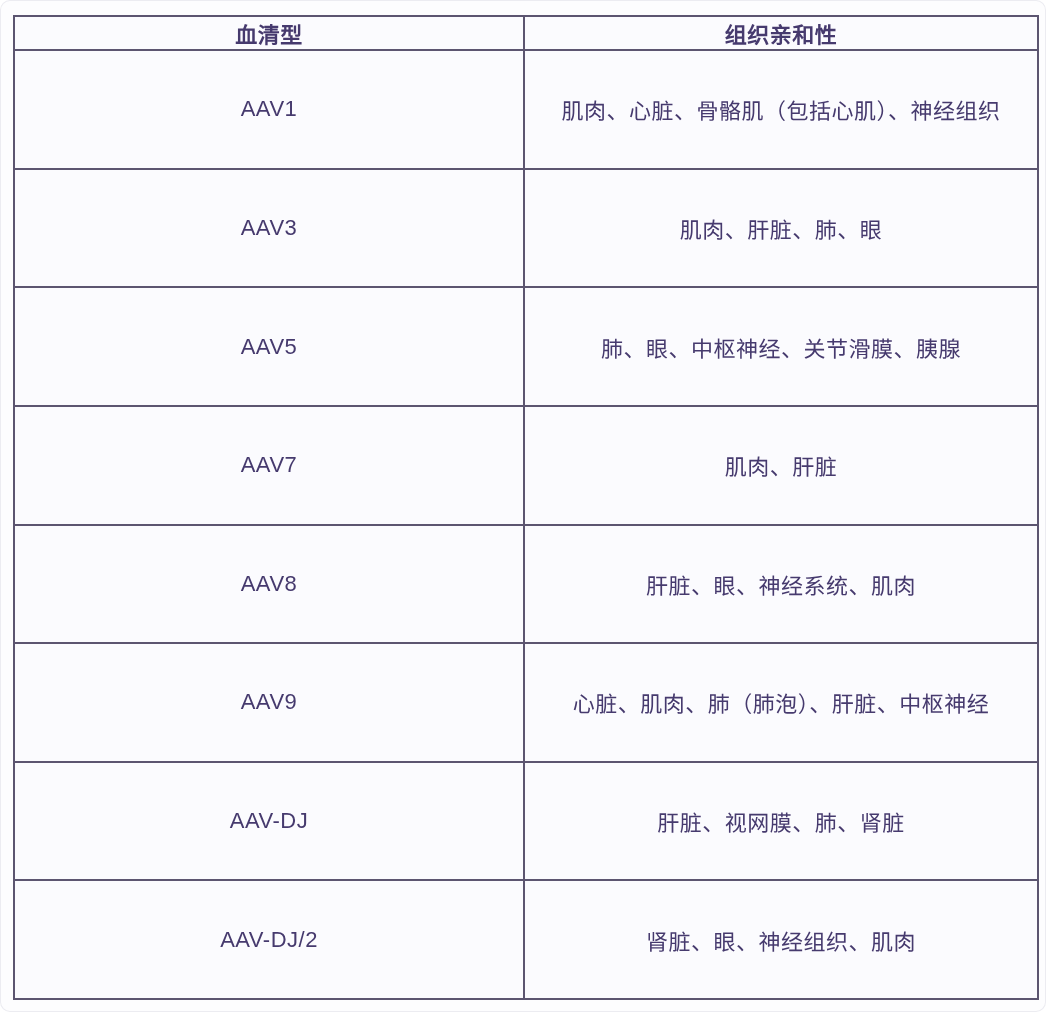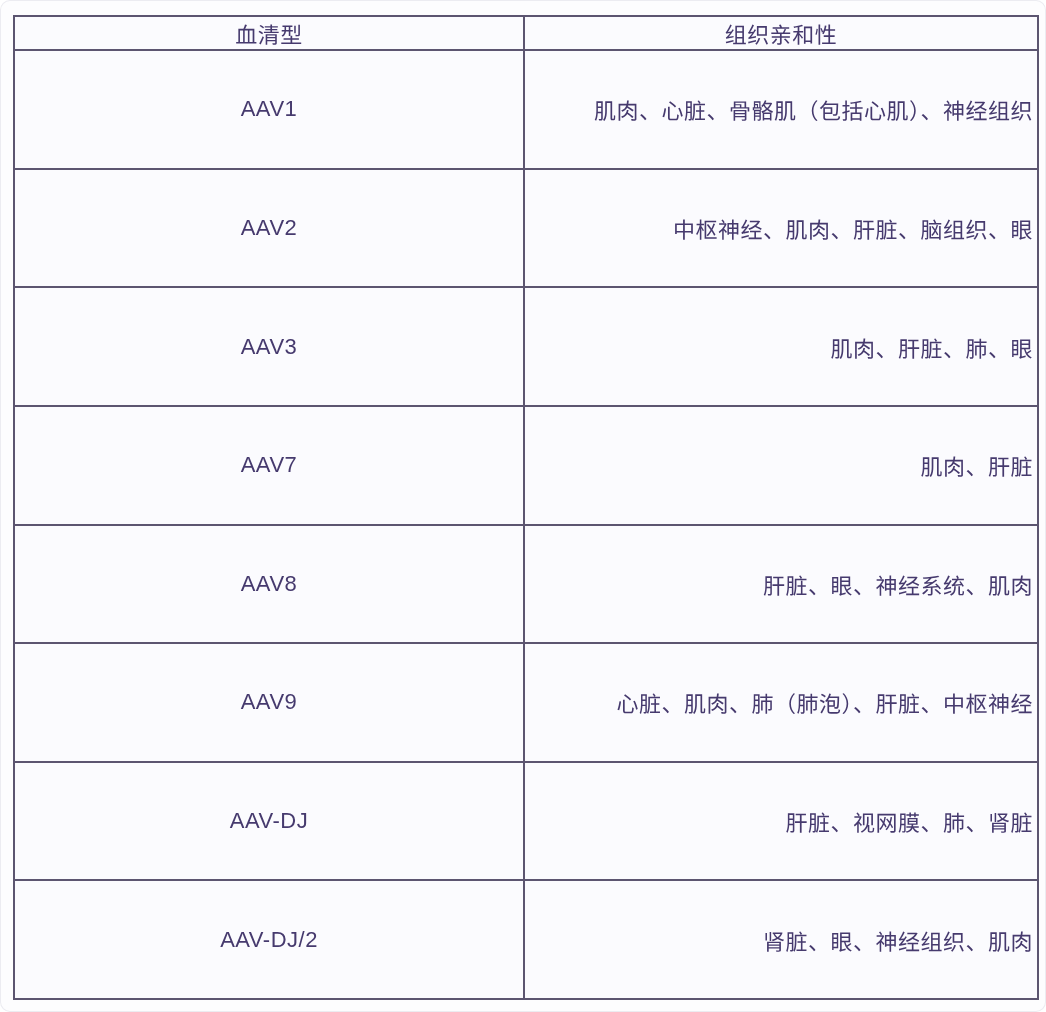--- a/index.html
+++ b/index.html
@@ -35,31 +35,31 @@
     color: var(--text-color);
     font-size: 22px;
     letter-spacing: 0.5px;
     vertical-align: middle;
     overflow: hidden;
     white-space: nowrap;
   }
   table.aav col.c1 { width: 510px; }
   table.aav col.c2 { width: 514px; }
   th.serotype, th.tropism {
-    font-weight: 400;
+    font-weight: 700;
     text-align: center;
   }
   td.serotype {
     text-align: center;
     font-size: 23px;
     letter-spacing: 0.2px;
     margin-left: 33px;
   }
   td.tropism {
-    text-align: right;
+    text-align: center;
     padding-left: 4px;
     padding-right: 4px;
   }
 </style>
 </head>
 <body>
 
 <div class="canvas">
   <table class="aav">
     <colgroup>
@@ -71,31 +71,31 @@
         <th class="serotype">血清型</th>
         <th class="tropism">组织亲和性</th>
       </tr>
     </thead>
     <tbody id="rows">
   <tr>
     <td class="serotype">AAV1</td>
     <td class="tropism">肌肉、心脏、骨骼肌（包括心肌）、神经组织</td>
   </tr>
 
-  <tr>
-    <td class="serotype">AAV2</td>
-    <td class="tropism">中枢神经、肌肉、肝脏、脑组织、眼</td>
-  </tr>
 
   <tr>
     <td class="serotype">AAV3</td>
     <td class="tropism">肌肉、肝脏、肺、眼</td>
   </tr>
 
 
+  <tr>
+    <td class="serotype">AAV5</td>
+    <td class="tropism">肺、眼、中枢神经、关节滑膜、胰腺</td>
+  </tr>
 
 
   <tr>
     <td class="serotype">AAV7</td>
     <td class="tropism">肌肉、肝脏</td>
   </tr>
 
   <tr>
     <td class="serotype">AAV8</td>
     <td class="tropism">肝脏、眼、神经系统、肌肉</td>

